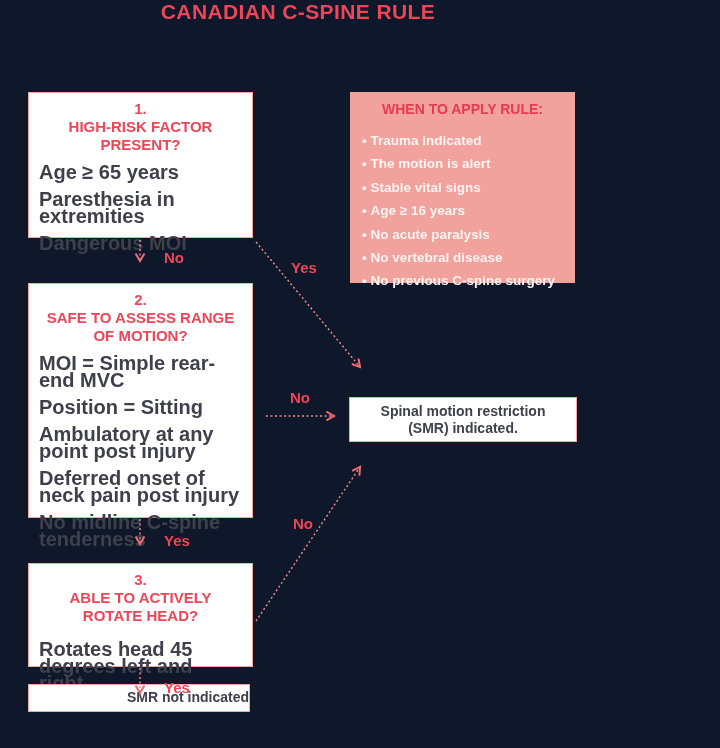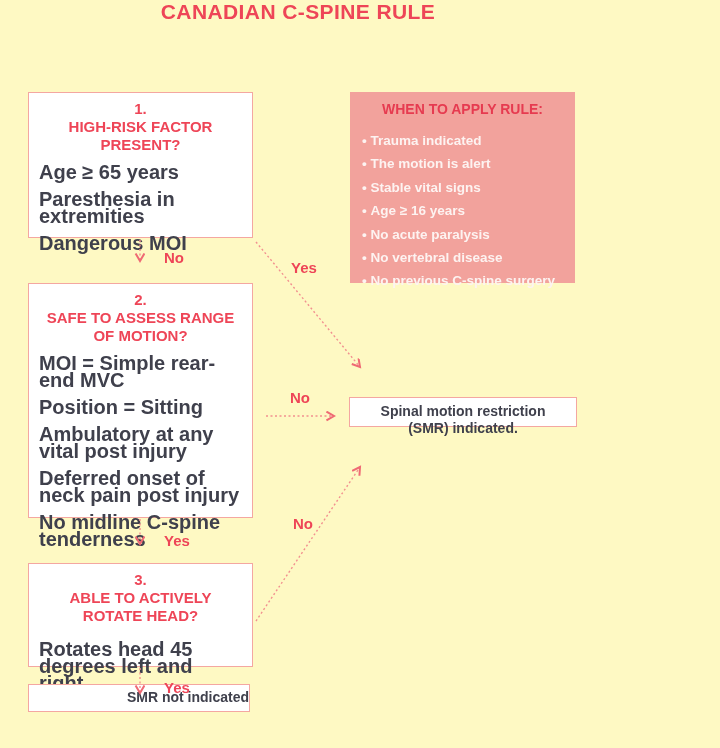--- a/index.html
+++ b/index.html
@@ -1,19 +1,19 @@
 <!DOCTYPE html>
 <html><head>
 <meta charset="utf-8">
 <style>
   html,body { margin:0; padding:0; background:#ffffff; }
   #canvas {
     position:relative;
     width:720px; height:748px;
-    background:#fef9c3;
+    background:#0f172a;
     font-family:"Liberation Sans", sans-serif;
     overflow:hidden;
   }
   .title {
     position:absolute; left:0; top:21; width:596px;
     text-align:center;
     font-size:21px; font-weight:bold; letter-spacing:0.4px;
     color:#ee4557;
   }
   .box {
@@ -55,21 +55,21 @@
   .pink-bullet::before { content:"\2022\00a0 "; }
   .result-box {
     position:absolute;
     background:#ffffff;
     border:1.5px solid #f4a7a1;
     box-sizing:border-box;
     text-align:center;
     color:#3f404c; font-weight:bold; font-size:14px; line-height:17px;
   }
   #smr-indicated-box {
-    left:349px; top:397px; width:228px; height:30px;
+    left:349px; top:397px; width:228px; height:45px;
     padding-top:5px;
   }
   #smr-not-indicated-box {
     left:28px; top:684px; width:222px; height:28px;
     line-height:25px;
     text-align:right;
   }
   #step1-box { left:28px; top:92px;  width:225px; height:146px; }
   #step2-box { left:28px; top:283px; width:225px; height:235px; }
   #step3-box { left:28px; top:563px; width:225px; height:104px; }
@@ -109,21 +109,21 @@
   </div>
 
   <div class="box" id="step2-box">
     <div class="box-heading">
       <div>2.</div>
       <div>SAFE TO ASSESS RANGE</div>
       <div>OF MOTION?</div>
     </div>
     <div class="box-item">MOI = Simple rear-end MVC</div>
     <div class="box-item">Position = Sitting</div>
-    <div class="box-item">Ambulatory at any vital post injury</div>
+    <div class="box-item">Ambulatory at any point post injury</div>
     <div class="box-item">Deferred onset of neck pain post injury</div>
     <div class="box-item">No midline C-spine tenderness</div>
   </div>
 
   <div class="result-box" id="smr-indicated-box">
     <div>Spinal motion restriction</div>
     <div>(SMR) indicated.</div>
   </div>
 
   <div class="box" id="step3-box">

